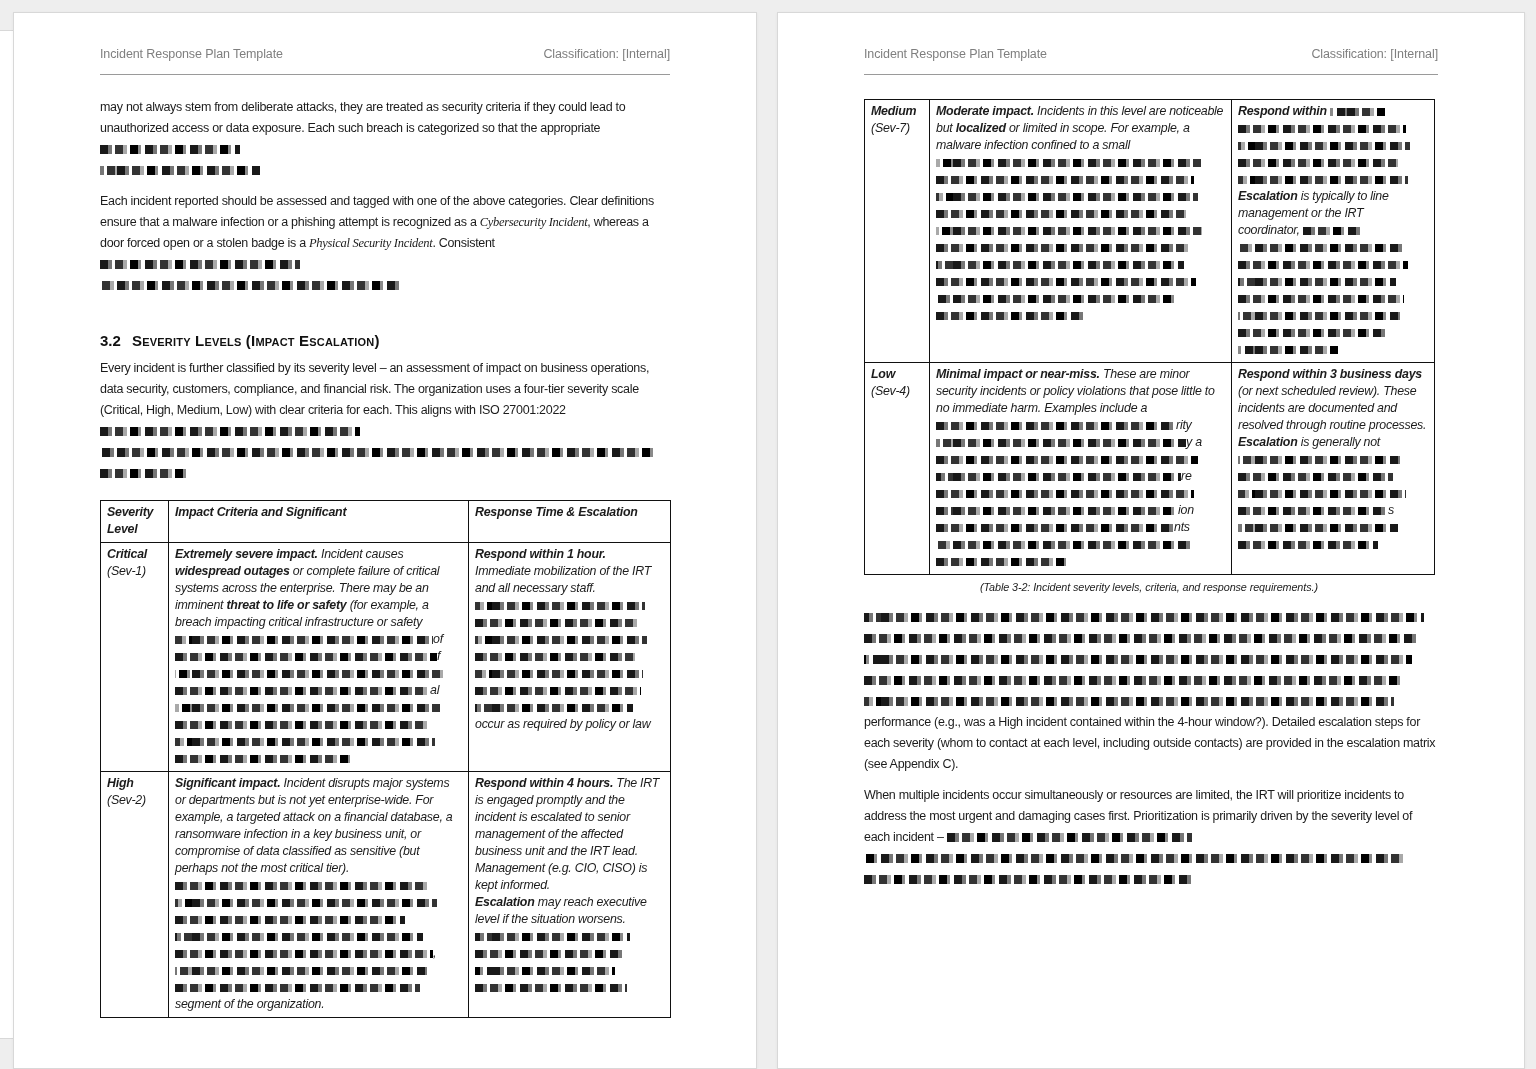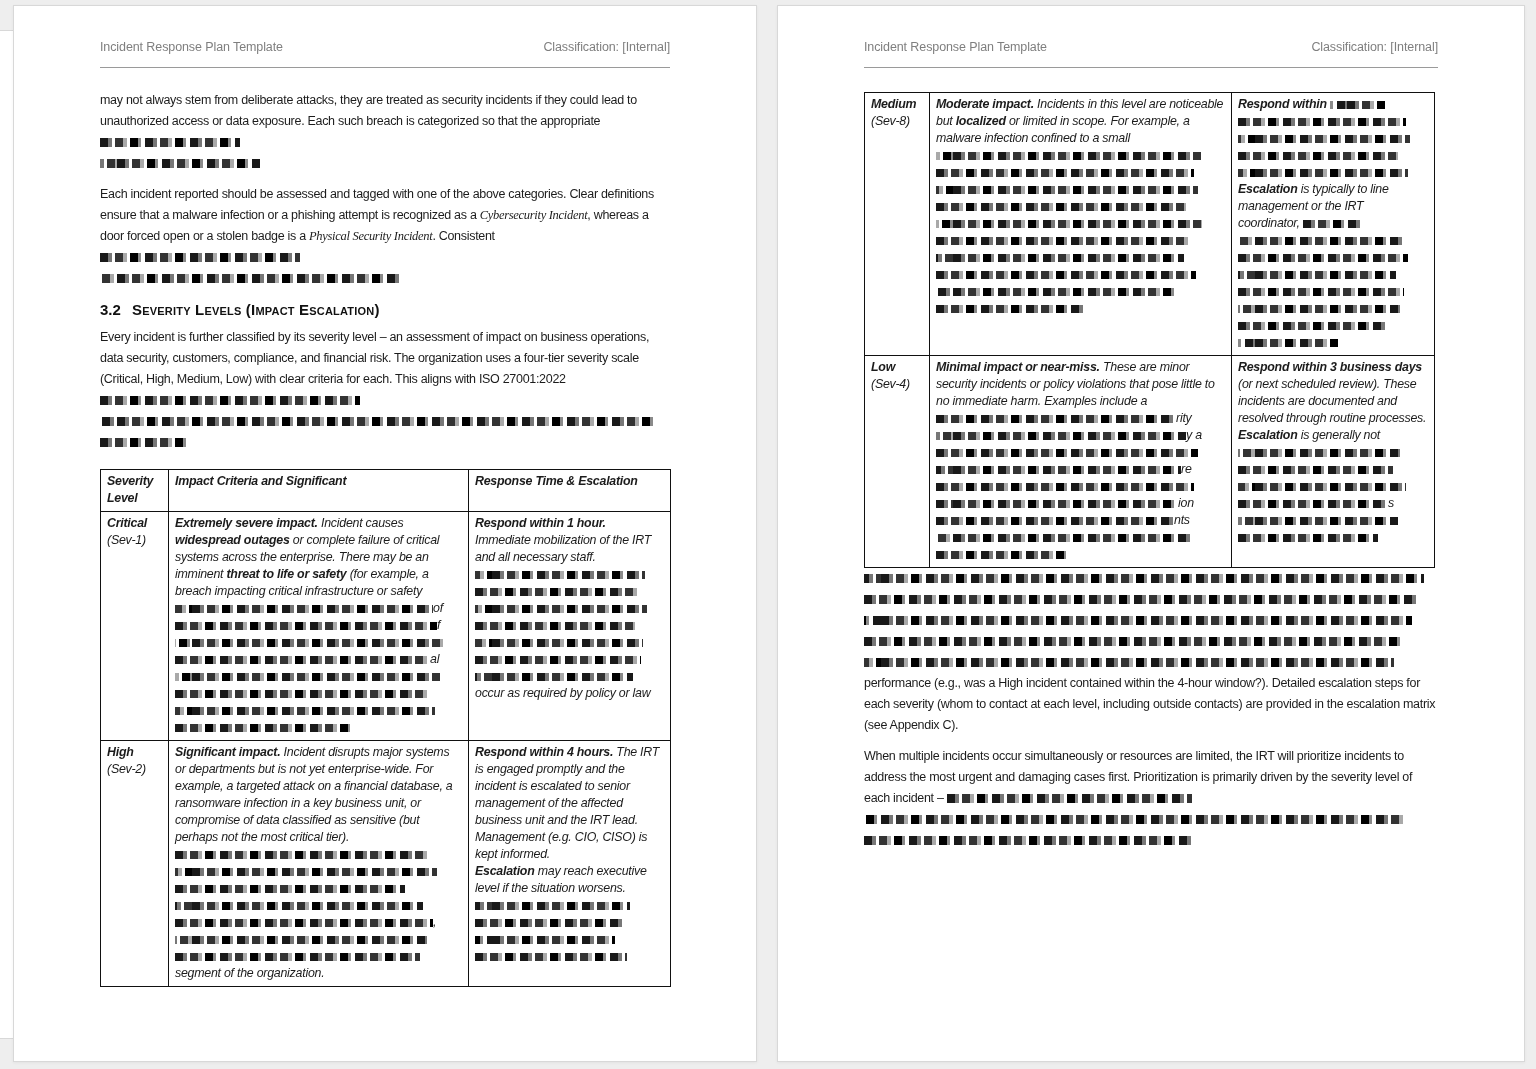--- a/index.html
+++ b/index.html
@@ -10,21 +10,21 @@
     color:#1c1c1c;
   }
   .canvas{position:relative;width:1536px;height:1069px;}
 
   .sheet-edge{
     position:absolute;left:0;top:30px;width:13px;height:1007px;
     background:#fff;border:1px solid #d8d8d8;border-left:none;
   }
 
   .page{
-    position:absolute;top:5px;height:1057px;background:#ffffff;
+    position:absolute;top:12px;height:1057px;background:#ffffff;
     border:1px solid #d8d8d8;box-sizing:border-box;
     padding:34px 86px 0 86px;
     box-shadow:0 1px 3px rgba(0,0,0,.05);
   }
   .page.left{left:13px;width:744px;}
   .page.right{left:777px;width:748px;}
 
   .pg-header{
     display:flex;justify-content:space-between;
     color:#7f7f7f;font-size:12.5px;line-height:15px;letter-spacing:-.1px;
@@ -36,21 +36,21 @@
   .para{
     margin:0 0 10px 0;
     font-size:12.5px;line-height:21px;letter-spacing:-.3px;
     --rh:9px;
   }
   .para.first{margin-top:22px;}
 
   .h2{
     margin:6px 0 6px 0;font-size:15px;line-height:22px;font-weight:700;color:#111;
   }
-  .h-num{display:inline-block;min-width:32px;}
+  .h-num{display:inline-block;min-width:32px;margin-top:24px;}
   .h-title{font-variant:small-caps;letter-spacing:.2px;}
 
   .doc-table{
     border-collapse:collapse;table-layout:fixed;width:570px;margin-top:16px;
     --rh:8px;
   }
   .doc-table.cont{margin-top:24px;}
   .doc-table th,.doc-table td{
     border:1px solid #111;vertical-align:top;
     padding:3px 6px 4px 6px;
@@ -91,21 +91,21 @@
 
   <div class="sheet-edge"></div>
 
   <section class="page left">
     <div class="pg-header">
       <span>Incident Response Plan Template</span>
       <span>Classification: [Internal]</span>
     </div>
     <hr class="pg-rule">
 
-    <p class="para first"><span>may not always stem from deliberate attacks, they are treated as security incidents if they could lead to unauthorized access or data exposure. Each such breach is categorized so that the appropriate </span><span class="redact" style="width: 140px;"></span><br><span class="redact r2" style="width: 160px;"></span></p>
+    <p class="para first"><span>may not always stem from deliberate attacks, they are treated as security criteria if they could lead to unauthorized access or data exposure. Each such breach is categorized so that the appropriate </span><span class="redact" style="width: 140px;"></span><br><span class="redact r2" style="width: 160px;"></span></p>
     <p class="para"><span>Each incident reported should be assessed and tagged with one of the above categories. Clear definitions ensure that a malware infection or a phishing attempt is recognized as a </span><span class="i">Cybersecurity Incident</span><span>, whereas a door forced open or a stolen badge is a </span><span class="i">Physical Security Incident</span><span>. Consistent </span><span class="redact" style="width: 200px;"></span><br><span class="redact r2" style="width: 300px;"></span></p>
 
     <h2 class="h2">
       <span class="h-num">3.2</span><span class="h-title">Severity Levels (Impact Escalation)</span>
     </h2>
     <p class="para"><span>Every incident is further classified by its severity level – an assessment of impact on business operations, data security, customers, compliance, and financial risk. The organization uses a four-tier severity scale (Critical, High, Medium, Low) with clear criteria for each. This aligns with ISO 27001:2022 </span><span class="redact" style="width: 260px;"></span><br><span class="redact r2" style="width: 555px;"></span><br><span class="redact" style="width: 90px;"></span></p>
 
     <table class="doc-table">
       <colgroup>
           <col style="width:68px">
@@ -141,32 +141,33 @@
     <hr class="pg-rule">
 
     <table class="doc-table cont">
       <colgroup>
           <col style="width:65px">
           <col style="width:302px">
           <col style="width:203px">
         </colgroup>
       <tbody>
       <tr>
-        <td><span class="b">Medium</span><br><span>(Sev-8)</span></td>
+        <td><span class="b">Medium</span><br><span>(Sev-7)</span></td>
         <td><span class="b">Moderate impact.</span><span> Incidents in this level are noticeable but </span><span class="b">localized</span><span> or limited in scope. For example, a malware infection confined to a small</span><br><span class="redact r2" style="width: 265px;"></span><br><span class="redact" style="width: 258px;"></span><br><span class="redact r2" style="width: 262px;"></span><br><span class="redact" style="width: 250px;"></span><br><span class="redact r2" style="width: 266px;"></span><br><span class="redact" style="width: 255px;"></span><br><span class="redact r2" style="width: 248px;"></span><br><span class="redact" style="width: 260px;"></span><br><span class="redact r2" style="width: 240px;"></span><br><span class="redact" style="width: 150px;"></span></td>
         <td><span class="b">Respond within </span><span class="redact r2" style="width: 55px;"></span><br><span class="redact" style="width: 168px;"></span><br><span class="redact r2" style="width: 172px;"></span><br><span class="redact" style="width: 160px;"></span><br><span class="redact r2" style="width: 170px;"></span><br><span class="b">Escalation</span><span> is typically to line management or the IRT coordinator, </span><span class="redact" style="width: 58px;"></span><br><span class="redact r2" style="width: 165px;"></span><br><span class="redact" style="width: 170px;"></span><br><span class="redact r2" style="width: 158px;"></span><br><span class="redact" style="width: 166px;"></span><br><span class="redact r2" style="width: 162px;"></span><br><span class="redact" style="width: 150px;"></span><br><span class="redact r2" style="width: 100px;"></span></td>
       </tr>
       <tr>
         <td><span class="b">Low</span><br><span>(Sev-4)</span></td>
         <td><span class="b">Minimal impact or near-miss.</span><span> These are minor security incidents or policy violations that pose little to no immediate harm. Examples include a</span><br><span class="redact" style="width: 240px;"></span><span>rity</span><br><span class="redact r2" style="width: 250px;"></span><span>y a</span><br><span class="redact" style="width: 262px;"></span><br><span class="redact r2" style="width: 245px;"></span><span>re</span><br><span class="redact" style="width: 258px;"></span><br><span class="redact r2" style="width: 242px;"></span><span>ion</span><br><span class="redact" style="width: 238px;"></span><span>nts</span><br><span class="redact r2" style="width: 255px;"></span><br><span class="redact" style="width: 130px;"></span></td>
         <td><span class="b">Respond within 3 business days</span><span> (or next scheduled review). These incidents are documented and resolved through routine processes.</span><br><span class="b">Escalation</span><span> is generally not</span><br><span class="redact r2" style="width: 162px;"></span><br><span class="redact" style="width: 155px;"></span><br><span class="redact r2" style="width: 168px;"></span><br><span class="redact" style="width: 150px;"></span><span>s</span><br><span class="redact r2" style="width: 160px;"></span><br><span class="redact" style="width: 140px;"></span></td>
       </tr>
     </tbody>
       </table>
 
+    <div class="caption">(Table 3-2: Incident severity levels, criteria, and response requirements.)</div>
 
     <p class="para"><span class="redact r2" style="width: 560px;"></span><br><span class="redact" style="width: 552px;"></span><br><span class="redact r2" style="width: 548px;"></span><br><span class="redact" style="width: 540px;"></span><br><span class="redact r2" style="width: 530px;"></span><br><span>performance (e.g., was a High incident contained within the 4-hour window?). Detailed escalation steps for each severity (whom to contact at each level, including outside contacts) are provided in the escalation matrix (see Appendix C).</span></p>
 
     <p class="para"><span>When multiple incidents occur simultaneously or resources are limited, the IRT will prioritize incidents to address the most urgent and damaging cases first. Prioritization is primarily driven by the severity level of each incident – </span><span class="redact" style="width: 245px;"></span><br><span class="redact r2" style="width: 540px;"></span><br><span class="redact" style="width: 330px;"></span></p>
 
   </section>
 
 </div>
 
 </body></html>

